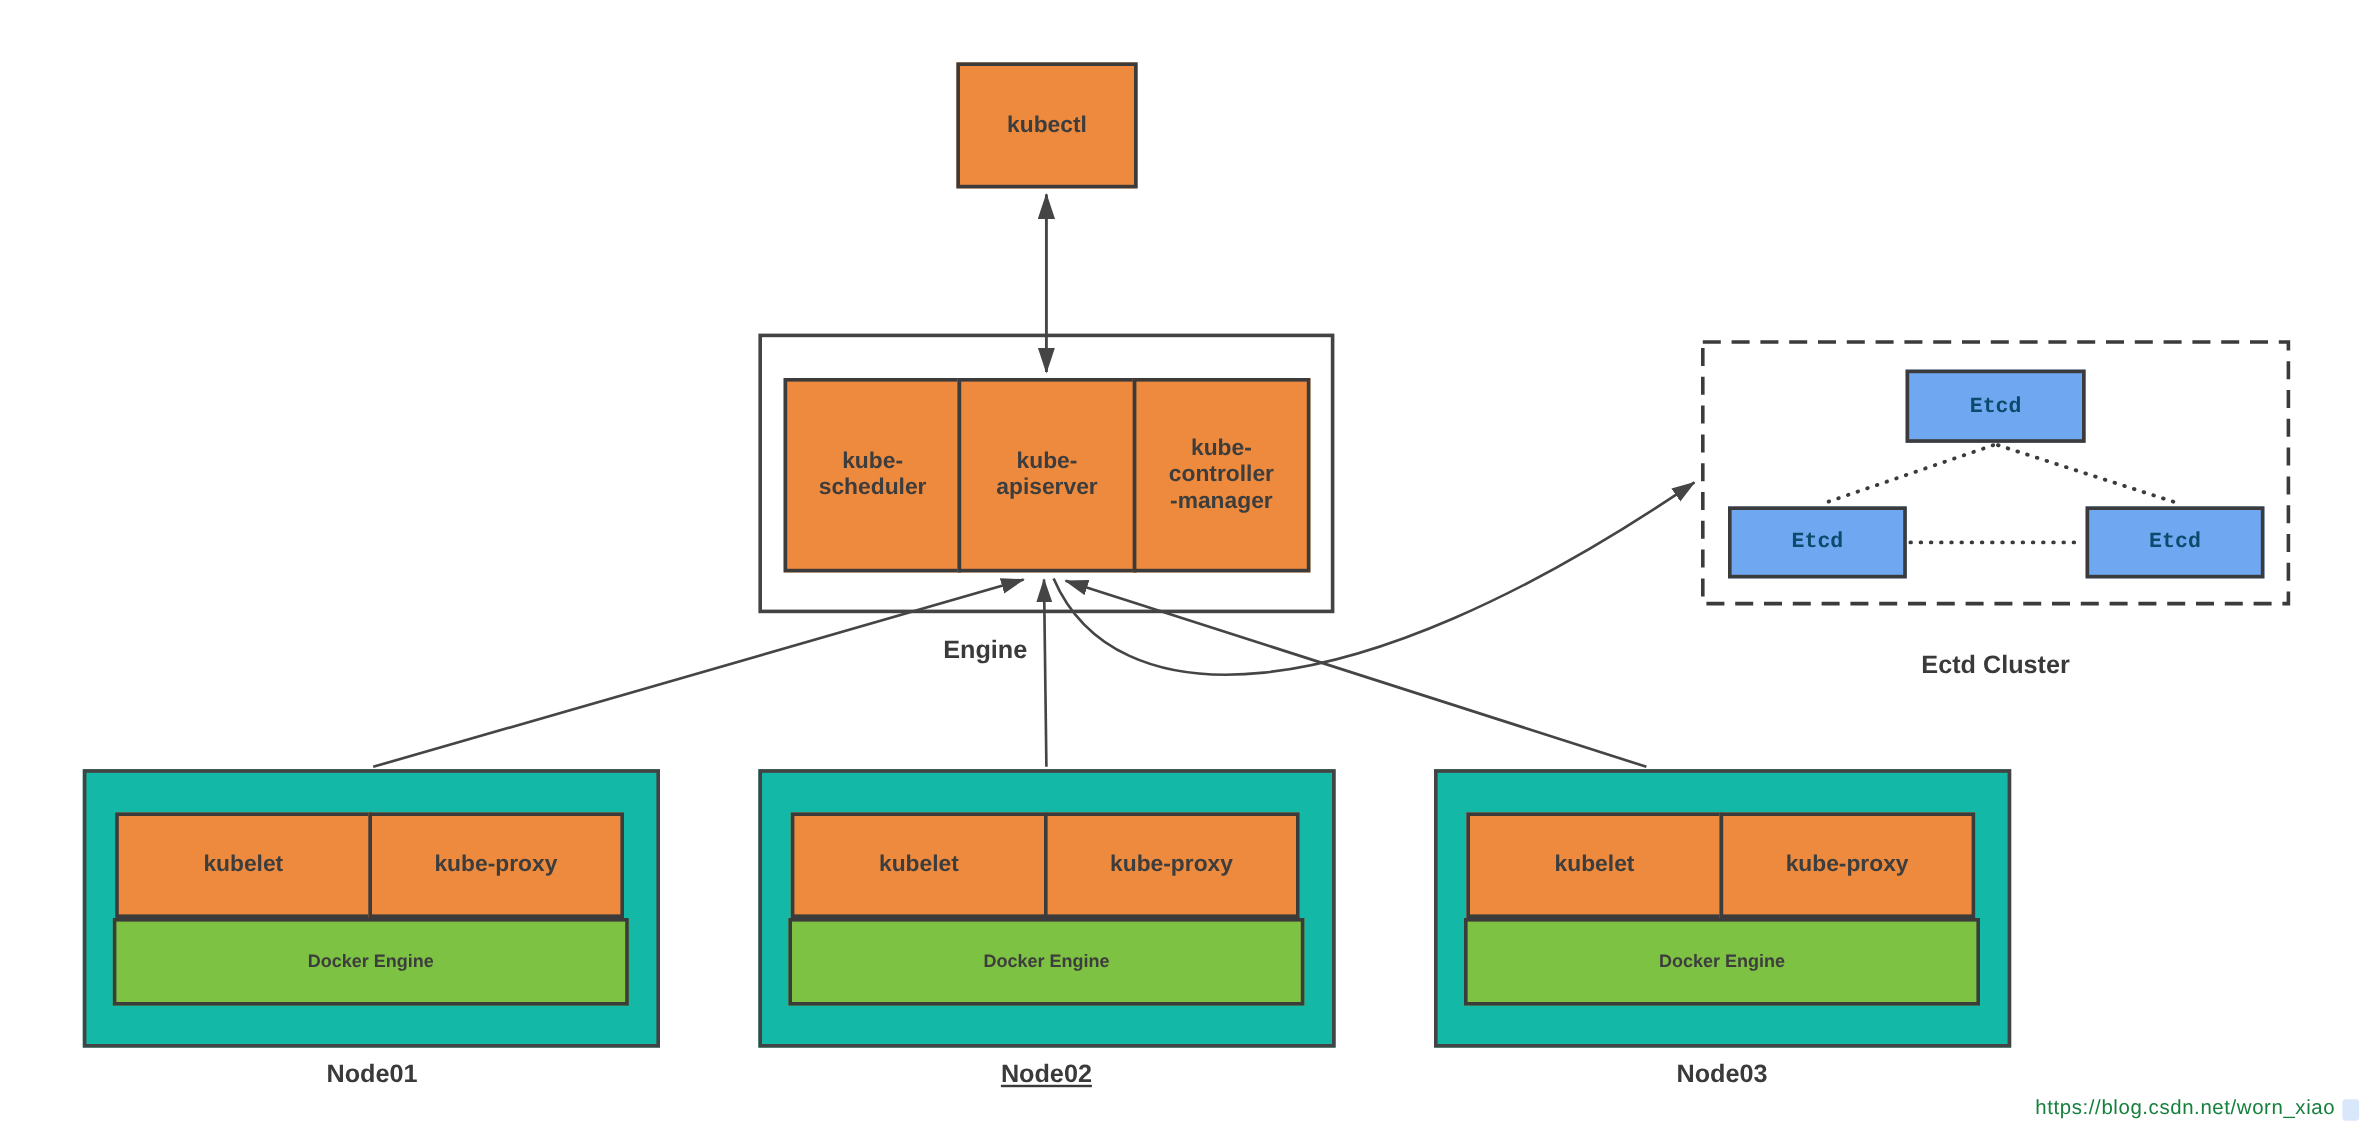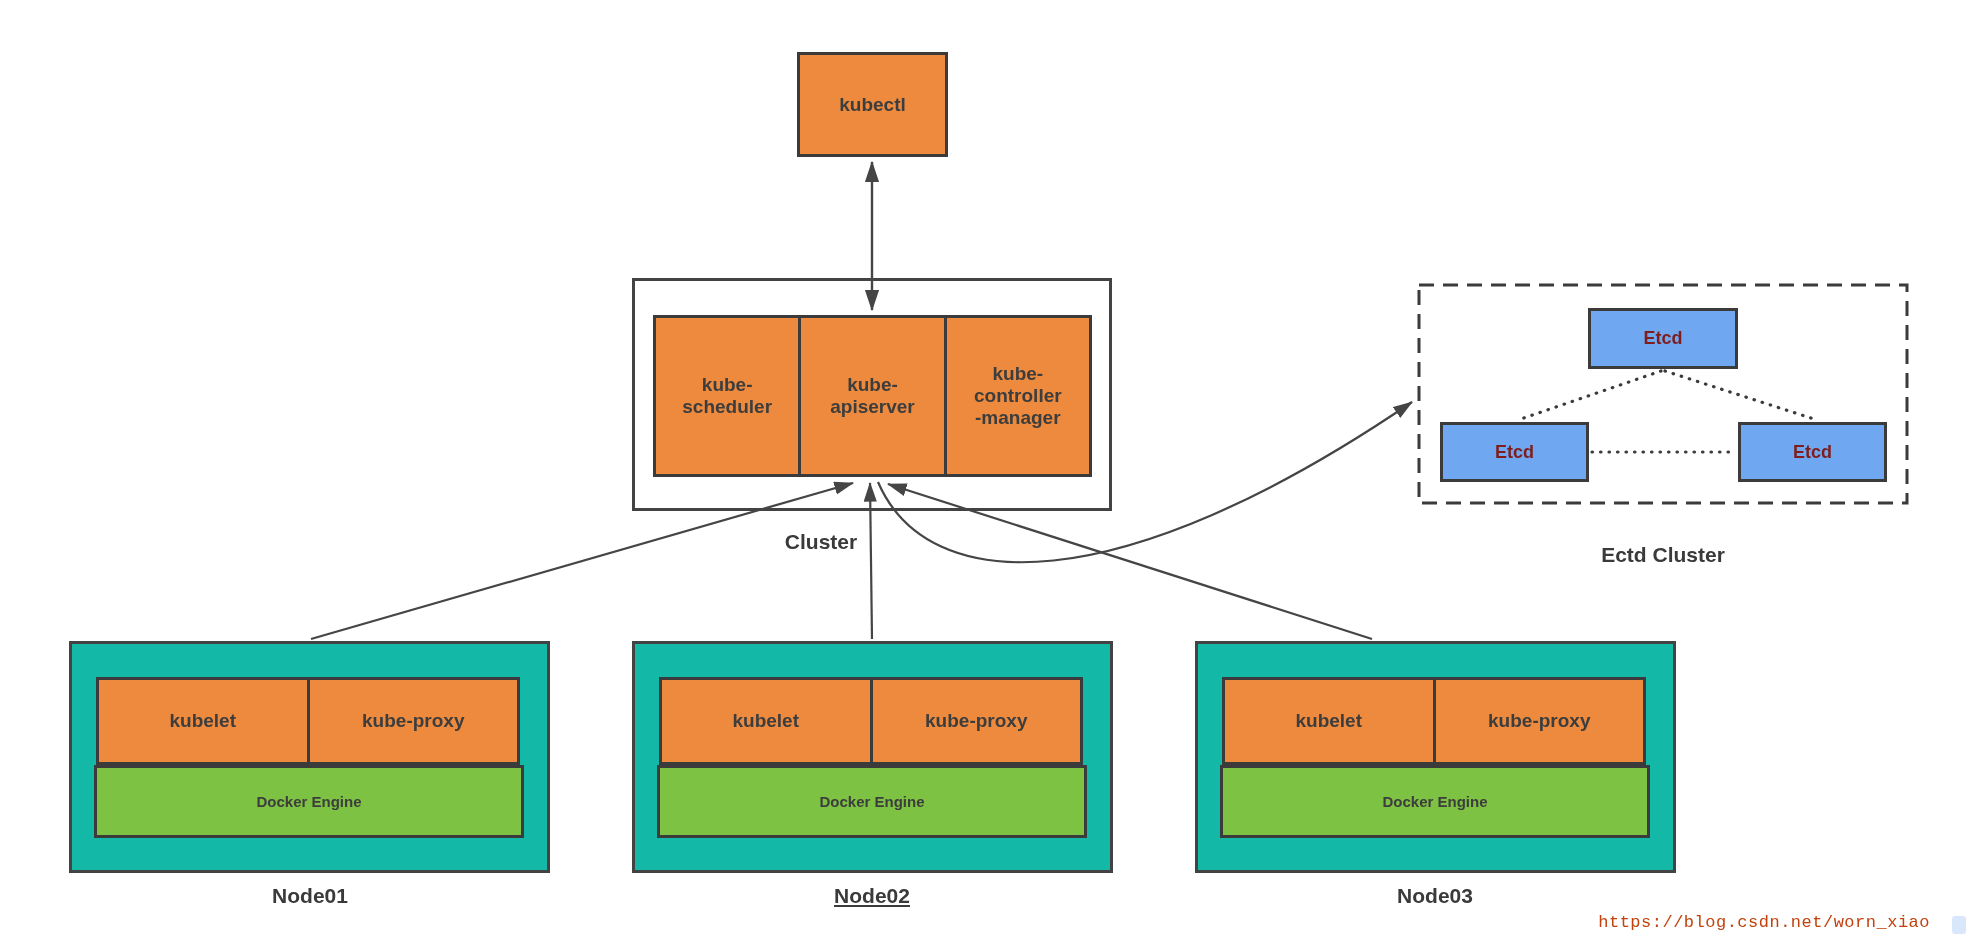--- a/index.html
+++ b/index.html
@@ -8,41 +8,41 @@
     font-family:"Liberation Sans", sans-serif;
   }
   .box{position:absolute;box-sizing:border-box;}
   .outer{background:#ffffff;border:3px solid #434343;}
   .fillbox{
     display:flex;align-items:center;justify-content:center;
     border:3px solid #3b3b3b;color:#3d3d3d;font-weight:bold;text-align:center;
   }
   .orange{background:#ED8A3D;}
   .green{background:#7DC242;}
-  .blue{background:#6FA8F0;color:#7f1d1d;}
+  .blue{background:#6FA8F0;color:#0c4a6e;font-family:Liberation Mono, monospace;}
   .prelines{white-space:pre-line;line-height:1.15;}
   .row{position:absolute;display:flex;box-sizing:border-box;}
   .row .cell{
     flex:1;box-sizing:border-box;border:3px solid #3b3b3b;background:#ED8A3D;
     display:flex;align-items:center;justify-content:center;
     color:#3d3d3d;font-weight:bold;text-align:center;font-size:19px;
   }
   .row .cell + .cell{margin-left:-3px;}
   .lbl{
     position:absolute;font-weight:bold;color:#3a3a3a;font-size:21px;
     text-align:center;width:220px;
   }
   .innerlbl{font-size:19px;}
   .node{position:absolute;width:481px;height:232px;border:3px solid #434343;background:#14b8a6;box-sizing:border-box;}
   .node .krow{left:24px;top:33px;width:424px;height:88px;}
   .node .docker{left:22px;top:121px;width:430px;height:73px;font-size:15px;}
   svg.wires{position:absolute;left:0;top:0;z-index:6;pointer-events:none;}
   .watermark{
-    position:absolute;top:913px;right:40px;font-size:17px;color:#c2410c;
-    font-weight:normal;letter-spacing:0.5px;z-index:7;font-family:Liberation Mono, monospace;
+    position:absolute;top:913px;right:24px;font-size:17px;color:#15803d;
+    font-weight:normal;letter-spacing:0.5px;z-index:7;
   }
   .csdn-badge{
     position:absolute;top:916px;right:4px;width:14px;height:18px;border-radius:3px;
     background:#b9d3f6;opacity:0.55;z-index:7;
   }
 </style>
 </head>
 <body>
 
 <div class="canvas">
@@ -54,21 +54,21 @@
   <div class="box outer" style="left:632px;top:278px;width:480px;height:233px;"></div>
   <div class="row" style="left:653px;top:315px;width:439px;height:162px;">
     <div class="cell prelines">kube-
 scheduler</div>
     <div class="cell prelines">kube-
 apiserver</div>
     <div class="cell prelines">kube-
 controller
 -manager</div>
   </div>
-  <div class="lbl" style="left:711px;top:530px;">Cluster</div>
+  <div class="lbl" style="left:711px;top:530px;">Engine</div>
 
   <div class="box fillbox blue" style="left:1588px;top:308px;width:150px;height:61px;font-size:18px;">
     <span>Etcd</span>
   </div>
   <div class="box fillbox blue" style="left:1440px;top:422px;width:149px;height:60px;font-size:18px;">
     <span>Etcd</span>
   </div>
   <div class="box fillbox blue" style="left:1738px;top:422px;width:149px;height:60px;font-size:18px;">
     <span>Etcd</span>
   </div>

